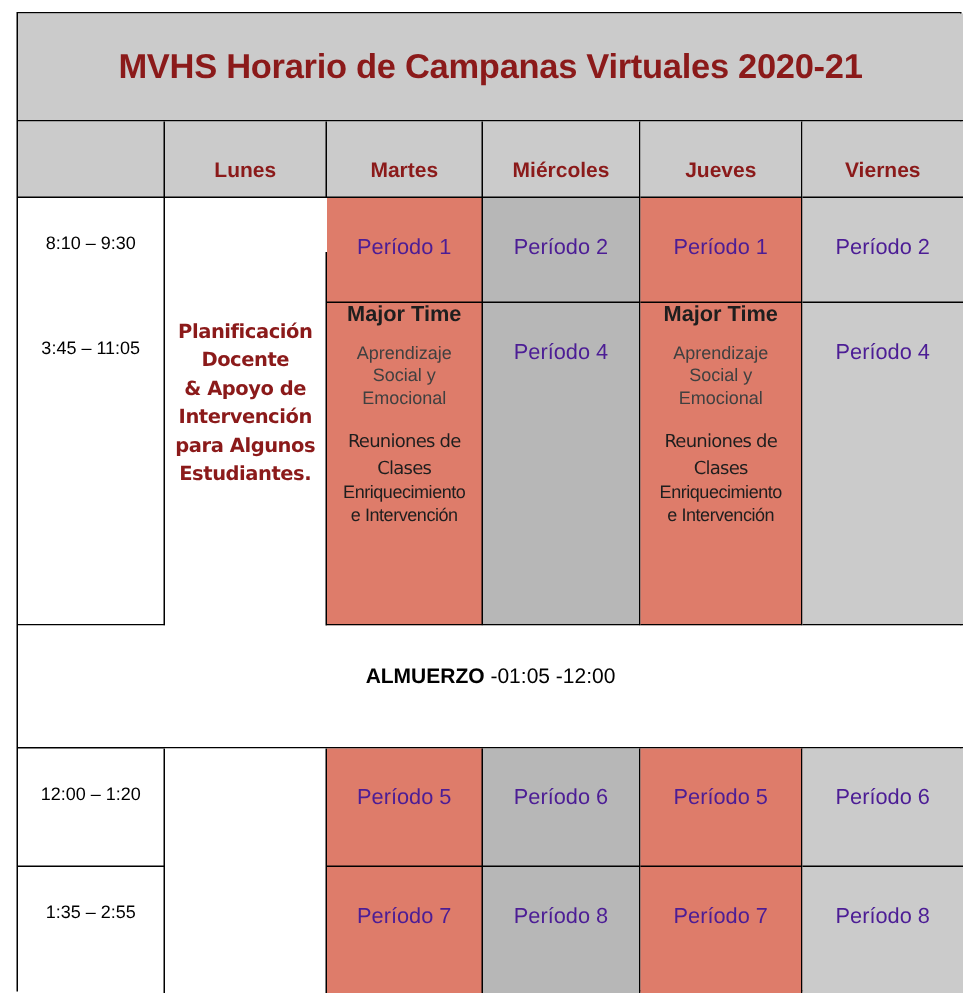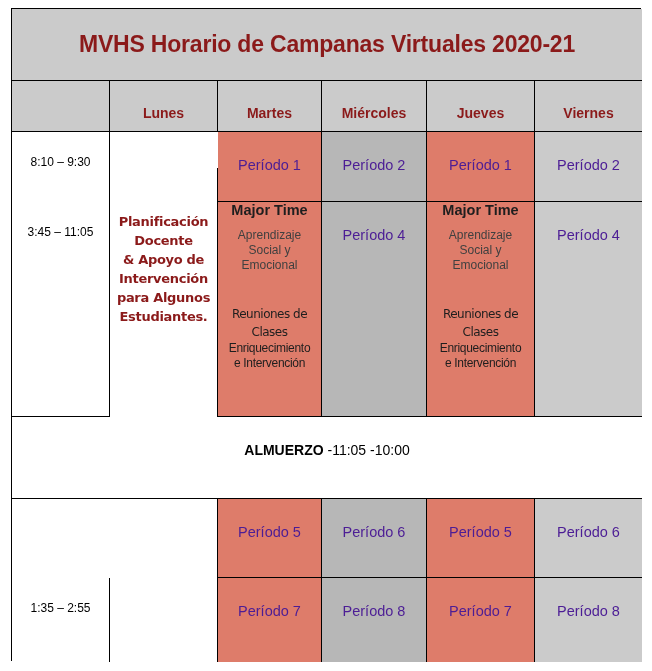--- a/index.html
+++ b/index.html
@@ -12,21 +12,21 @@
   .hdr span { color:#8b1a1a; font-weight:bold; font-size:14px; }
   .time { left:0; width:98px; background:#fff; justify-content:flex-start; font-size:12px; color:#000; }
   .salmon { background:#de7c6a; }
   .gray { background:#b7b7b7; }
   .lgray { background:#cbcbcb; }
   .per { font-size:14.5px; color:#4c1d95; justify-content:flex-start; }
   .lunes-main { left:98px; top:123px; width:108px; height:285px; background:#fff; justify-content:flex-start; padding-top:44px;margin-top:36px; }
   .lunes-main span { color:#8b1a1a; font-weight:bold; font-size:13px; line-height:19px; font-family:"DejaVu Sans", sans-serif; white-space:pre-line; letter-spacing:-0.3px; }
   .mt-title { font-weight:bold; font-size:14.5px; color:#1e1e1e; }
   .mt-sub { font-size:12px; color:#404040; line-height:15px; margin-top:10px; white-space:pre-line; }
-  .mt-sub2 { font-size:12px; color:#1e1e1e; line-height:18px; margin-top:32px; white-space:pre-line; font-family:"DejaVu Sans", sans-serif; letter-spacing:-0.5px; }
+  .mt-sub2 { font-size:12px; color:#1e1e1e; line-height:18px; margin-top:12px; white-space:pre-line; font-family:"DejaVu Sans", sans-serif; letter-spacing:-0.5px; }
   .mt-sub3 { font-size:12px; color:#1e1e1e; line-height:15px; white-space:pre-line; letter-spacing:-0.3px; }
   .lunch { left:0; top:408px; width:630px; height:82px; background:#fff; justify-content:flex-start; padding-top:25px; font-size:14px; color:#000; border-right:none; }
   .lunch b { font-weight:bold; }
   .lunes-empty { left:98px; top:490px; width:108px; height:163px; background:#fff; border-bottom:none; }
 </style>
 </head>
 <body>
 
 <div class="tbl">
   <div class="cell title">
@@ -48,20 +48,23 @@
     </div>
   <div class="cell hdr" style="left:523px;width:107px;border-right:none;">
       <span>Viernes</span>
     </div>
 
   <div class="cell time" style="top:123px;height:89px;padding-top:23px;">
       <span>8:10 – 9:30</span>
     </div>
   <div class="cell time" style="top:193px;height:215px;padding-top:23px;">
       <span>3:45 – 11:05</span>
+    </div>
+  <div class="cell time" style="top:490px;height:79px;padding-top:23px;">
+      <span>12:00 – 1:20</span>
     </div>
   <div class="cell time" style="top:569px;height:84px;padding-top:23px;border-bottom:none;">
       <span>1:35 – 2:55</span>
     </div>
 
   <div class="cell lunes-main">
     <span>Planificación
 Docente
 &amp; Apoyo de
 Intervención
@@ -103,21 +106,21 @@
     <span class="mt-sub2">Reuniones de
 Clases</span>
     <span class="mt-sub3">Enriquecimiento
 e Intervención</span>
   </div>
   <div class="cell per lgray" style="left:523px;top:193px;width:107px;height:215px;padding-top:25px;border-right:none;">
       <span>Período 4</span>
     </div>
 
   <div class="cell lunch">
-    <span><b>ALMUERZO</b><span> -11:05 -10:00</span></span>
+    <span><b>ALMUERZO</b><span> -01:05 -12:00</span></span>
   </div>
 
   <div class="cell lunes-empty"></div>
 
   <div class="cell per salmon" style="left:206px;top:490px;width:104px;height:79px;padding-top:25px;">
       <span>Período 5</span>
     </div>
   <div class="cell per gray" style="left:310px;top:490px;width:105px;height:79px;padding-top:25px;">
       <span>Período 6</span>
     </div>

